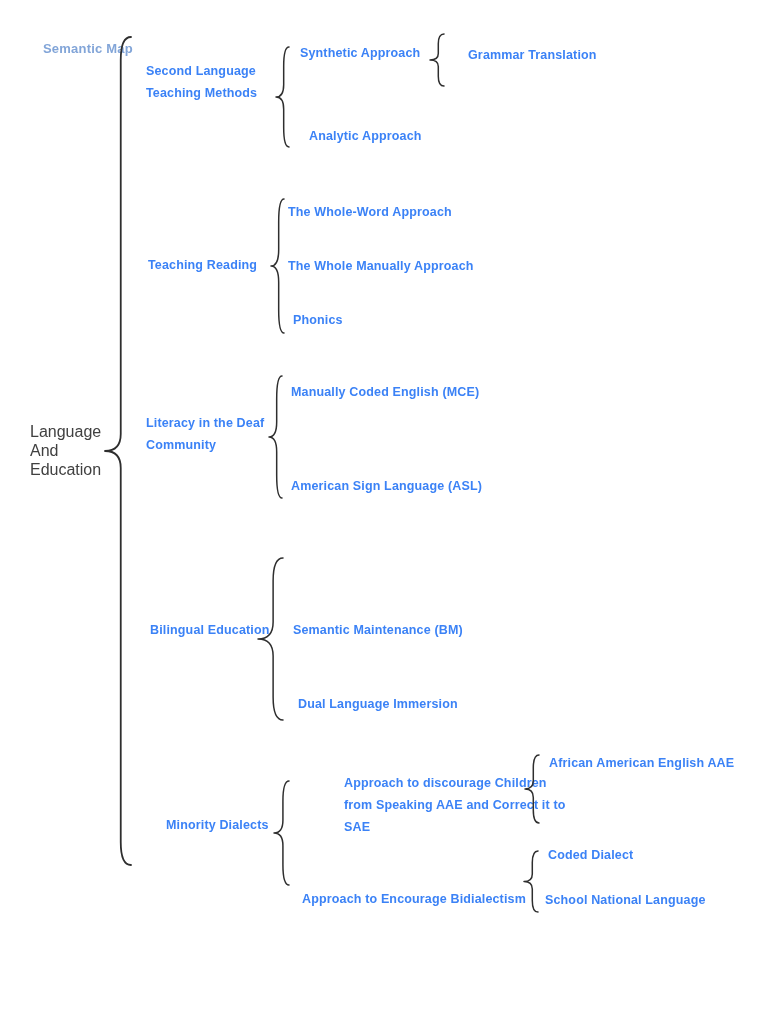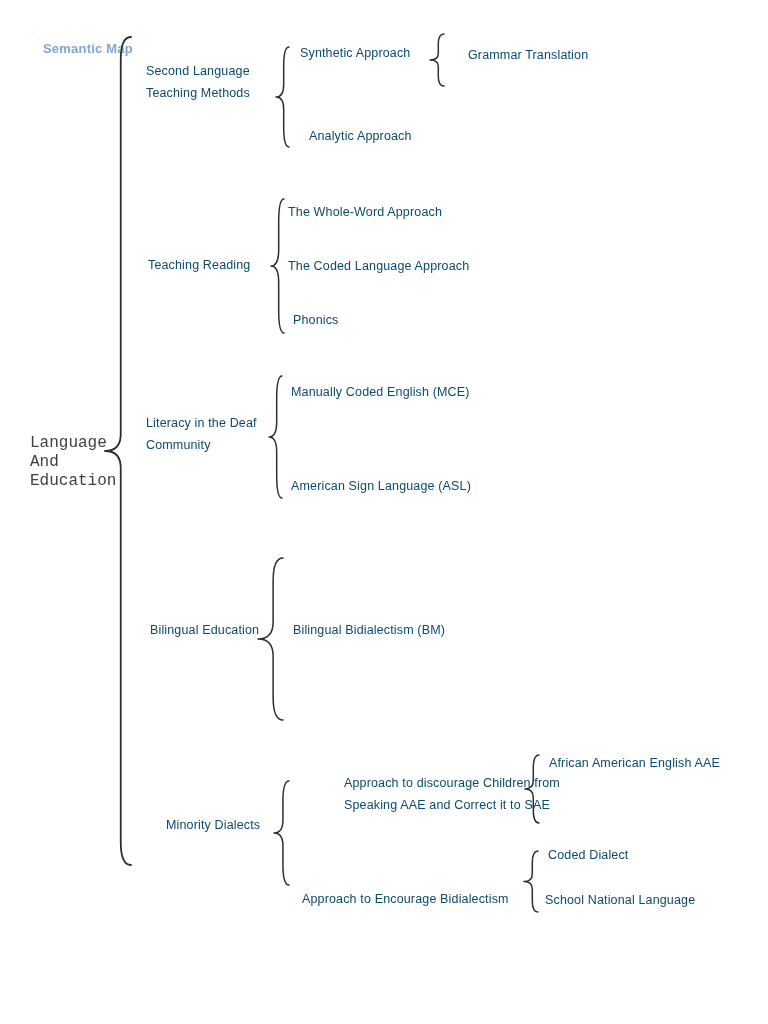--- a/index.html
+++ b/index.html
@@ -16,24 +16,24 @@
     position: absolute;
     font-size: 13px;
     font-weight: 700;
     letter-spacing: 0.2px;
     color: #82a5d8;
     white-space: nowrap;
   }
   .lbl {
     position: absolute;
     font-size: 12.5px;
-    font-weight: 400;
+    font-weight: 700;
     letter-spacing: 0.15px;
     line-height: 22px;
-    color: #0c4a6e;
+    color: #3b82f6;
   }
   .nowrap { white-space: nowrap; }
   .root-lbl {
     position: absolute;
     font-size: 16px;
     font-weight: 400;
     line-height: 19px;
     color: #404040;
     white-space: pre-line;
   }
@@ -48,21 +48,21 @@
     stroke-linejoin: round;
   }
 </style>
 </head>
 <body>
 
 <div class="page">
 
   <div class="heading" style="left:43px; top:41px;">Semantic Map</div>
 
-  <div class="root-lbl" style="left:30px; top:434px; width:90px;font-family:Liberation Mono, monospace;">Language
+  <div class="root-lbl" style="left:30px; top:422px; width:90px;">Language
  And
 Education</div>
 
   <svg class="brace" style="left:104px; top:36px;" width="27" height="830" viewBox="0 0 27 830">
       <path stroke-width="1.8" d="M 27 1 Q 16.74 1 16.74 24 L 16.74 398 Q 16.74 415 1 415 Q 16.74 415 16.74 432 L 16.74 806 Q 16.74 829 27 829"></path>
     </svg>
 
   <div class="lbl" style="left:146px; top:60px; width:115px;">Second Language Teaching Methods</div>
   <svg class="brace" style="left:275px; top:46px;" width="14" height="102" viewBox="0 0 14 102">
       <path stroke-width="1.5" d="M 14 1 Q 8.68 1 8.68 20.400000000000002 L 8.68 38.76 Q 8.68 51 1 51 Q 8.68 51 8.68 63.24 L 8.68 81.6 Q 8.68 101 14 101"></path>
@@ -72,35 +72,36 @@
       <path stroke-width="1.5" d="M 15 1 Q 9.3 1 9.3 10.8 L 9.3 20.52 Q 9.3 27 1 27 Q 9.3 27 9.3 33.48 L 9.3 43.2 Q 9.3 53 15 53"></path>
     </svg>
   <div class="lbl nowrap" style="left:468px; top:44px;">Grammar Translation</div>
   <div class="lbl nowrap" style="left:303px; top:125px;margin-left:6px;">Analytic Approach</div>
 
   <div class="lbl nowrap" style="left:148px; top:254px;">Teaching Reading</div>
   <svg class="brace" style="left:270px; top:198px;" width="14" height="136" viewBox="0 0 14 136">
       <path stroke-width="1.5" d="M 14 1 Q 8.68 1 8.68 24 L 8.68 51.68 Q 8.68 68 1 68 Q 8.68 68 8.68 84.32 L 8.68 112 Q 8.68 135 14 135"></path>
     </svg>
   <div class="lbl nowrap" style="left:288px; top:201px;">The Whole-Word Approach</div>
-  <div class="lbl nowrap" style="left:288px; top:255px;">The Coded Language Approach</div>
+  <div class="lbl nowrap" style="left:288px; top:255px;">The Whole Manually Approach</div>
   <div class="lbl nowrap" style="left:293px; top:309px;text-align:center;">Phonics</div>
 
   <div class="lbl" style="left:146px; top:412px; width:124px;">Literacy in the Deaf Community</div>
   <svg class="brace" style="left:268px; top:375px;" width="14" height="124" viewBox="0 0 14 124">
       <path stroke-width="1.5" d="M 14 1 Q 8.68 1 8.68 24 L 8.68 47.120000000000005 Q 8.68 62 1 62 Q 8.68 62 8.68 76.88 L 8.68 100 Q 8.68 123 14 123"></path>
     </svg>
   <div class="lbl nowrap" style="left:291px; top:381px;">Manually Coded English (MCE)</div>
   <div class="lbl nowrap" style="left:291px; top:475px;">American Sign Language (ASL)</div>
 
   <div class="lbl nowrap" style="left:150px; top:619px;">Bilingual Education</div>
   <svg class="brace" style="left:257px; top:557px;" width="26" height="164" viewBox="0 0 26 164">
       <path stroke-width="1.5" d="M 26 1 Q 16.12 1 16.12 24 L 16.12 65 Q 16.12 82 1 82 Q 16.12 82 16.12 99 L 16.12 140 Q 16.12 163 26 163"></path>
     </svg>
-  <div class="lbl nowrap" style="left:293px; top:619px;">Bilingual Bidialectism (BM)</div>
+  <div class="lbl nowrap" style="left:293px; top:619px;">Semantic Maintenance (BM)</div>
+  <div class="lbl nowrap" style="left:298px; top:693px;">Dual Language Immersion</div>
 
   <div class="lbl nowrap" style="left:166px; top:814px;">Minority Dialects</div>
   <svg class="brace" style="left:273px; top:780px;" width="16" height="106" viewBox="0 0 16 106">
       <path stroke-width="1.5" d="M 16 1 Q 9.92 1 9.92 21.200000000000003 L 9.92 40.28 Q 9.92 53 1 53 Q 9.92 53 9.92 65.72 L 9.92 84.8 Q 9.92 105 16 105"></path>
     </svg>
   <div class="lbl" style="left:296px; top:772px; width:226px;margin-left:48px;">Approach to discourage Children from Speaking AAE and Correct it to SAE</div>
   <svg class="brace" style="left:524px; top:754px;" width="15" height="70" viewBox="0 0 15 70">
       <path stroke-width="1.5" d="M 15 1 Q 9.3 1 9.3 14 L 9.3 26.6 Q 9.3 35 1 35 Q 9.3 35 9.3 43.4 L 9.3 56 Q 9.3 69 15 69"></path>
     </svg>
   <div class="lbl nowrap" style="left:549px; top:752px;">African American English AAE</div>

